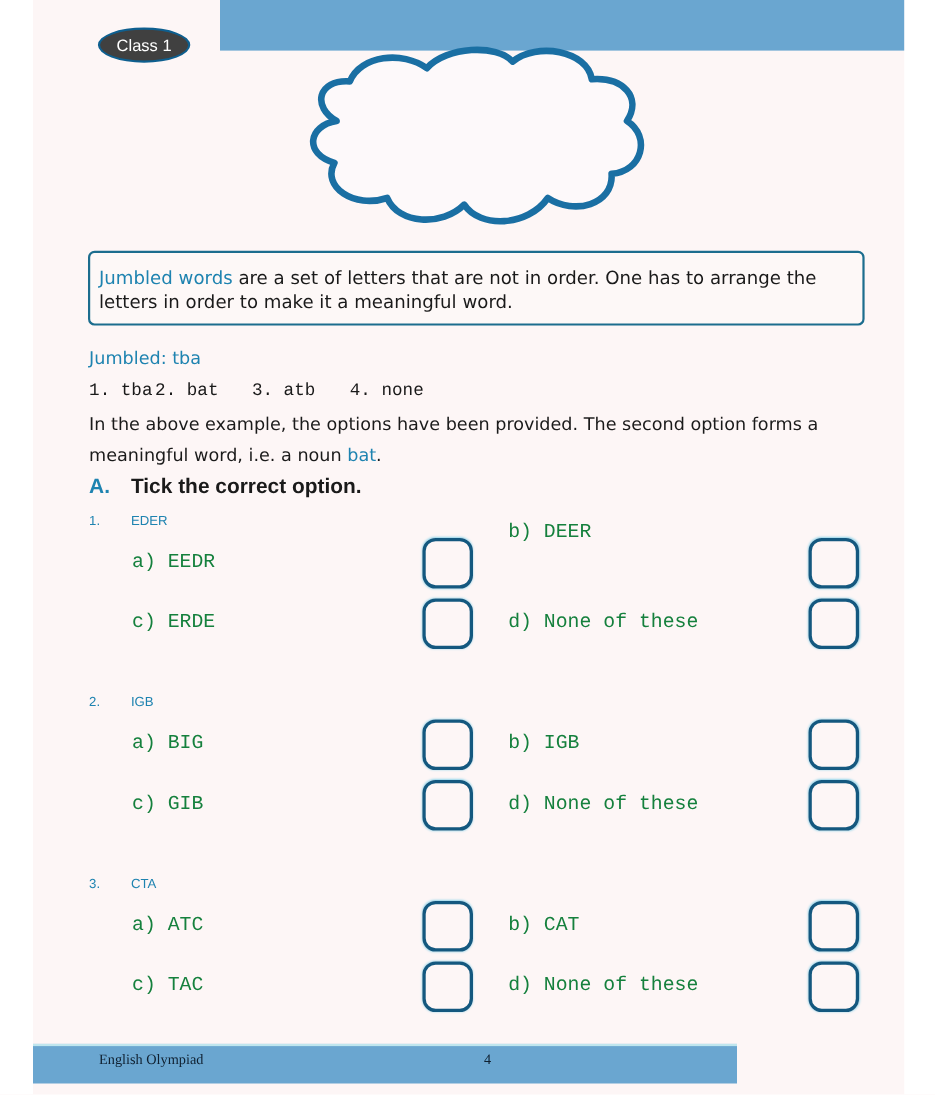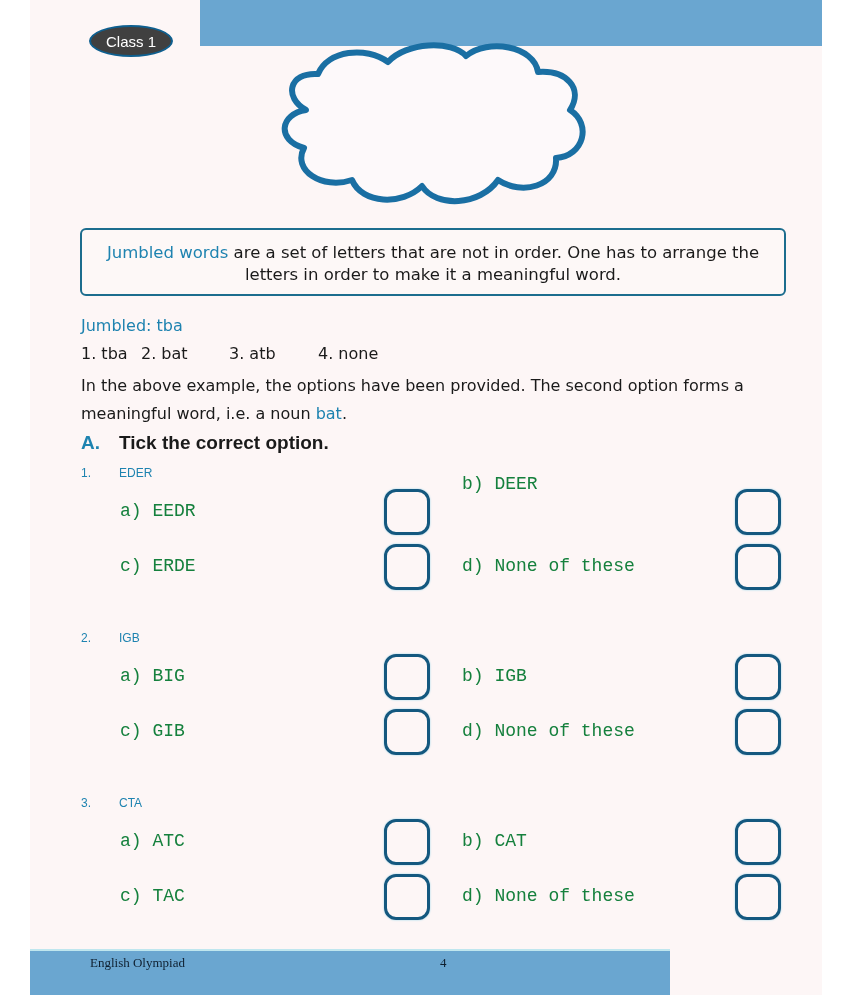--- a/index.html
+++ b/index.html
@@ -36,32 +36,32 @@
       text-align: center;
       font-family: "Liberation Sans", sans-serif;
       font-weight: bold; font-size: 31px; line-height: 44px;
       color: #175f8c;
     }
     .def-box {
       position: absolute; left: 80px; top: 228px; width: 706px; height: 68px;
       border: 2px solid #1c6d8e; border-radius: 6px; box-sizing: border-box;
       background: #fdf8f7;
       padding: 12px 8px 0 8px;
-      font-size: 16.5px; line-height: 22px; text-align: center;
+      font-size: 16.5px; line-height: 22px;
     }
     .accent { color: #1e83b0; }
     .example-label {
       position: absolute; left: 81px; top: 316px;
       font-size: 16px; color: #1e83b0;
     }
     .example-options {
       position: absolute; left: 81px; top: 344px;
       font-size: 16px;
     }
-    .example-options span { display: inline-block; }
+    .example-options span { display: inline-block; font-family: Liberation Mono, monospace; }
     .explain {
       position: absolute; left: 81px; top: 372px; width: 720px;
       font-size: 16px; line-height: 28px;
     }
     .section-head {
       position: absolute; left: 81px; top: 432px;
       font-family: "Liberation Sans", sans-serif;
       font-size: 19px; font-weight: bold;
     }
     .section-head .letter { color: #1e83b0; display: inline-block; width: 38px; }
@@ -77,21 +77,21 @@
       font-size: 18px; color: #15803d;
     }
     .cb {
       position: absolute; width: 46px; height: 46px;
       border: 3.5px solid #14587f; border-radius: 12px; box-sizing: border-box;
       background: transparent;
       box-shadow: 0 0 2px #8fd4ea;
       cursor: pointer;
     }
     .footer-bar {
-      position: absolute; left: 30px; top: 949px; width: 640px; height: 46px;
+      position: absolute; left: 30px; top: 949px; width: 640px; height: 36px;
       background: #6aa6d0;
       border-top: 2px solid #bfe6ee; box-sizing: border-box;
     }
     .footer-title {
       position: absolute; left: 60px; top: 4px;
       font-family: "Liberation Serif", serif; font-size: 13px; color: #0f2030;
     }
     .footer-page {
       position: absolute; left: 410px; top: 4px;
       font-family: "Liberation Serif", serif; font-size: 13px; color: #0f2030;

